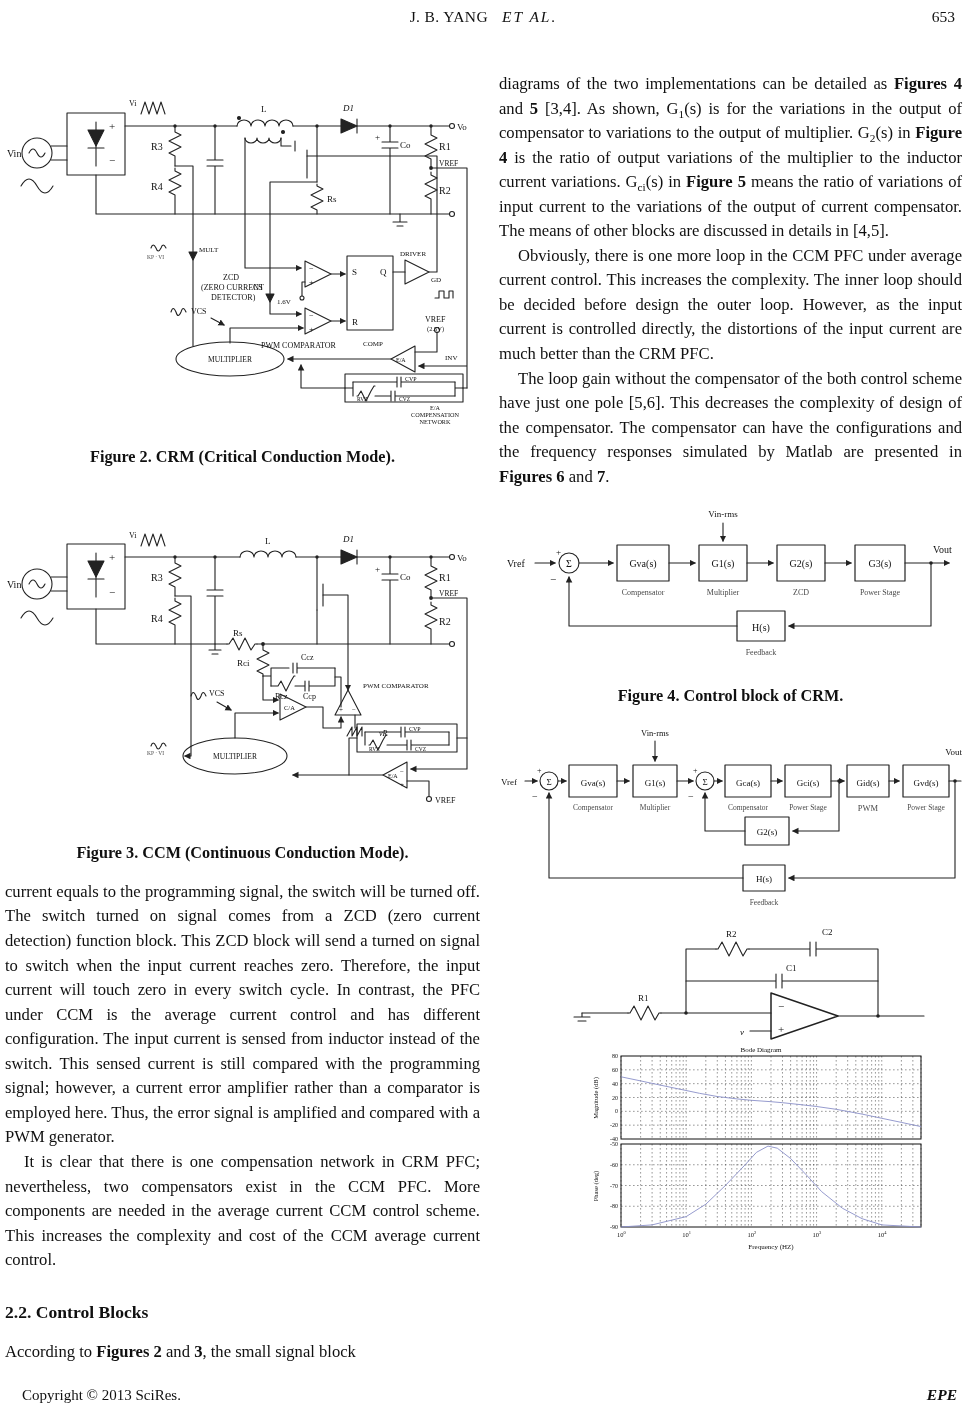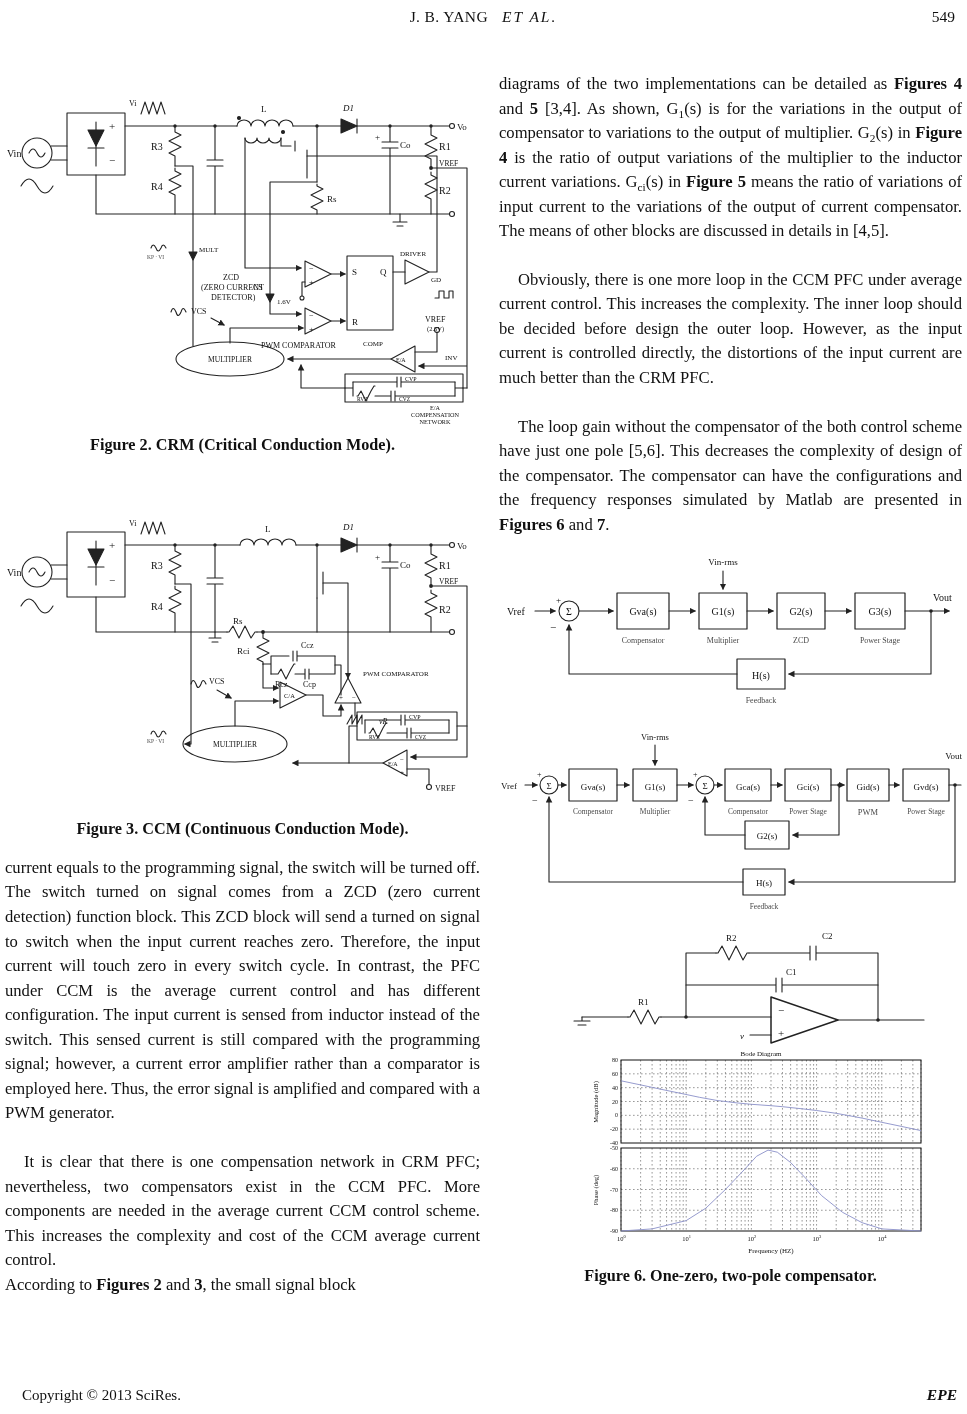--- a/index.html
+++ b/index.html
@@ -5,43 +5,43 @@
   html,body{margin:0;padding:0;background:#9a9a9a;}
   .page{position:relative;width:967px;height:1414px;background:#ffffff;margin:0 auto;
         font-family:"Liberation Serif",serif;color:#101010;overflow:hidden;}
   .hdr{position:absolute;top:8px;left:0;width:100%;text-align:center;font-size:15.5px;letter-spacing:.4px;}
   .hdr .etal{font-style:italic;margin-left:14px;letter-spacing:2px;}
   .pagenum{position:absolute;top:8px;right:12px;font-size:15.5px;}
   .col{position:absolute;text-align:justify;font-size:16.6px;line-height:1.48;}
   .col-left{left:5px;top:56px;width:475px;}
   .col-right{left:499px;top:72px;width:463px;}
   p.body{margin:0;}
-  p.indent{text-indent:19px;margin-top:24px;}
-  .caption{font-weight:bold;text-align:center;font-size:16.2px;margin:8px 0 14px 0;}
+  p.indent{text-indent:19px;}
+  .caption{font-weight:bold;text-align:center;font-size:16.2px;margin:20px 0 14px 0;}
   h3.sec{font-size:17.6px;margin:26px 0 15px 0;font-weight:bold;}
   sub{font-size:68%;line-height:0;}
   .footer-left{position:absolute;bottom:10px;left:6px;font-size:15px;margin-left:16px;}
   .footer-right{position:absolute;bottom:10px;right:10px;font-size:15.5px;font-weight:bold;font-style:italic;}
   svg{display:block;}
   svg text{font-family:"Liberation Serif",serif;fill:#111;}
   .w{stroke:#222;stroke-width:1.1;fill:none;stroke-linecap:round;stroke-linejoin:round;}
   .blk{stroke:#222;stroke-width:1.2;fill:none;}
   .nd{fill:#222;stroke:none;}
   .gy{fill:#4a4a4a;}
   #fig4,#fig5{margin:16px auto 0 auto;}
   #fig6{margin:4px auto 0 auto;}
 </style>
 </head>
 <body>
 
 <div class="page">
   <div class="hdr">
     <span>J. B. YANG</span><span class="etal">ET  AL.</span>
   </div>
-  <div class="pagenum">549</div>
+  <div class="pagenum">653</div>
 
   <div class="col col-left">
 
     <svg id="fig2" width="474" height="370" viewBox="0 0 474 370">
       <defs>
           <marker id="ah2" markerWidth="7" markerHeight="7" refX="5" refY="3" orient="auto">
             <path d="M0,0L6,3L0,6z" fill="#222"></path>
           </marker>
         </defs>
       <g class="w">
@@ -263,20 +263,21 @@
         <text x="383" y="294" font-size="6">E/A</text>
         <text x="395" y="290" font-size="7">−</text>
         <text x="395" y="303" font-size="7">+</text>
         <text x="430" y="319" font-size="8">VREF</text>
       </g>
     </svg>
     <div class="caption">Figure 3. CCM (Continuous Conduction Mode).</div>
 
     <p class="body"><span>current equals to the programming signal, the switch will be turned off. The switch turned on signal comes from a ZCD (zero current detection) function block. This ZCD block will send a turned on signal to switch when the input current reaches zero. Therefore, the input current will touch zero in every switch cycle. In contrast, the PFC under CCM is the average current control and has different configuration. The input current is sensed from inductor instead of the switch. This sensed current is still compared with the programming signal; however, a current error amplifier rather than a comparator is employed here. Thus, the error signal is amplified and compared with a PWM generator.</span></p>
     <p class="body indent"><span>It is clear that there is one compensation network in CRM PFC; nevertheless, two compensators exist in the CCM PFC. More components are needed in the average current CCM control scheme. This increases the complexity and cost of the CCM average current control.</span></p>
+    <h3 class="sec">2.2. Control Blocks</h3>
     <p class="body"><span>According to </span><span style="font-weight: bold;">Figures 2</span><span> and </span><span style="font-weight: bold;">3</span><span>, the small signal block</span></p>
   </div>
 
   <div class="col col-right">
     <p class="body"><span>diagrams of the two implementations can be detailed as </span><span style="font-weight: bold;">Figures 4</span><span> and </span><span style="font-weight: bold;">5</span><span> [3,4]. As shown, G</span><sub>1</sub><span>(s) is for the variations in the output of compensator to variations to the output of multiplier. G</span><sub>2</sub><span>(s) in </span><span style="font-weight: bold;">Figure 4</span><span> is the ratio of output variations of the multiplier to the inductor current variations. G</span><sub>ci</sub><span>(s) in </span><span style="font-weight: bold;">Figure 5</span><span> means the ratio of variations of input current to the variations of the output of current compensator. The means of other blocks are discussed in details in [4,5].</span></p>
     <p class="body indent"><span>Obviously, there is one more loop in the CCM PFC under average current control. This increases the complexity. The inner loop should be decided before design the outer loop. However, as the input current is controlled directly, the distortions of the input current are much better than the CRM PFC.</span></p>
     <p class="body indent"><span>The loop gain without the compensator of the both control scheme have just one pole [5,6]. This decreases the complexity of design of the compensator. The compensator can have the configurations and the frequency responses simulated by Matlab are presented in </span><span style="font-weight: bold;">Figures 6</span><span> and </span><span style="font-weight: bold;">7</span><span>.</span></p>
 
     <svg id="fig4" width="460" height="160" viewBox="0 0 460 160">
       <defs>
@@ -314,20 +315,21 @@
         <text x="222" y="12" font-size="9" text-anchor="middle">Vin-rms</text>
         <text x="300" y="62" font-size="10" text-anchor="middle">G2(s)</text>
         <text x="300" y="90" font-size="8" text-anchor="middle" class="gy">ZCD</text>
         <text x="379" y="62" font-size="10" text-anchor="middle">G3(s)</text>
         <text x="379" y="90" font-size="8" text-anchor="middle" class="gy">Power Stage</text>
         <text x="432" y="48" font-size="10">Vout</text>
         <text x="260" y="126" font-size="10" text-anchor="middle">H(s)</text>
         <text x="260" y="150" font-size="8" text-anchor="middle" class="gy">Feedback</text>
       </g>
     </svg>
+    <div class="caption">Figure 4. Control block of CRM.</div>
 
     <svg id="fig5" width="465" height="192" viewBox="0 0 465 192">
       <defs>
           <marker id="ah5" markerWidth="7" markerHeight="7" refX="5" refY="3" orient="auto">
             <path d="M0,0L6,3L0,6z" fill="#222"></path>
           </marker>
         </defs>
       <g class="w">
         <path d="M26,56 H38" marker-end="url(#ah5)"></path>
           <circle cx="50" cy="56" r="9"></circle>
@@ -518,18 +520,17 @@
           <text x="92" y="308" font-size="6" text-anchor="end">-90</text>
           <rect x="95" y="223" width="300" height="83" fill="none" stroke="#111" stroke-width="1"></rect>
           <polyline fill="none" stroke="#8a90c8" stroke-width="0.9" points="95.0,306.0 126.1,303.9 160.2,295.6 179.8,283.2 199.4,264.5 219.1,243.8 230.5,231.3 242.0,225.1 251.3,227.2 264.6,237.5 280.5,254.1 295.7,270.7 316.5,287.3 336.1,297.7 355.8,303.9 395.0,306.0"></polyline>
           <text x="91" y="316" font-size="6.5"><tspan>10</tspan><tspan dy="-3" font-size="4.5">0</tspan></text>
           <text x="156.18819845141405" y="316" font-size="6.5"><tspan>10</tspan><tspan dy="-3" font-size="4.5">1</tspan></text>
           <text x="221.37639690282808" y="316" font-size="6.5"><tspan>10</tspan><tspan dy="-3" font-size="4.5">2</tspan></text>
           <text x="286.5645953542421" y="316" font-size="6.5"><tspan>10</tspan><tspan dy="-3" font-size="4.5">3</tspan></text>
           <text x="351.75279380565615" y="316" font-size="6.5"><tspan>10</tspan><tspan dy="-3" font-size="4.5">4</tspan></text>
         </g>
     </svg>
-    <div class="caption">Figure 6. One-zero, two-pole compensator.</div>
   </div>
 
   <div class="footer-left">Copyright © 2013 SciRes.</div>
   <div class="footer-right">EPE</div>
 </div>
 
 </body></html>

